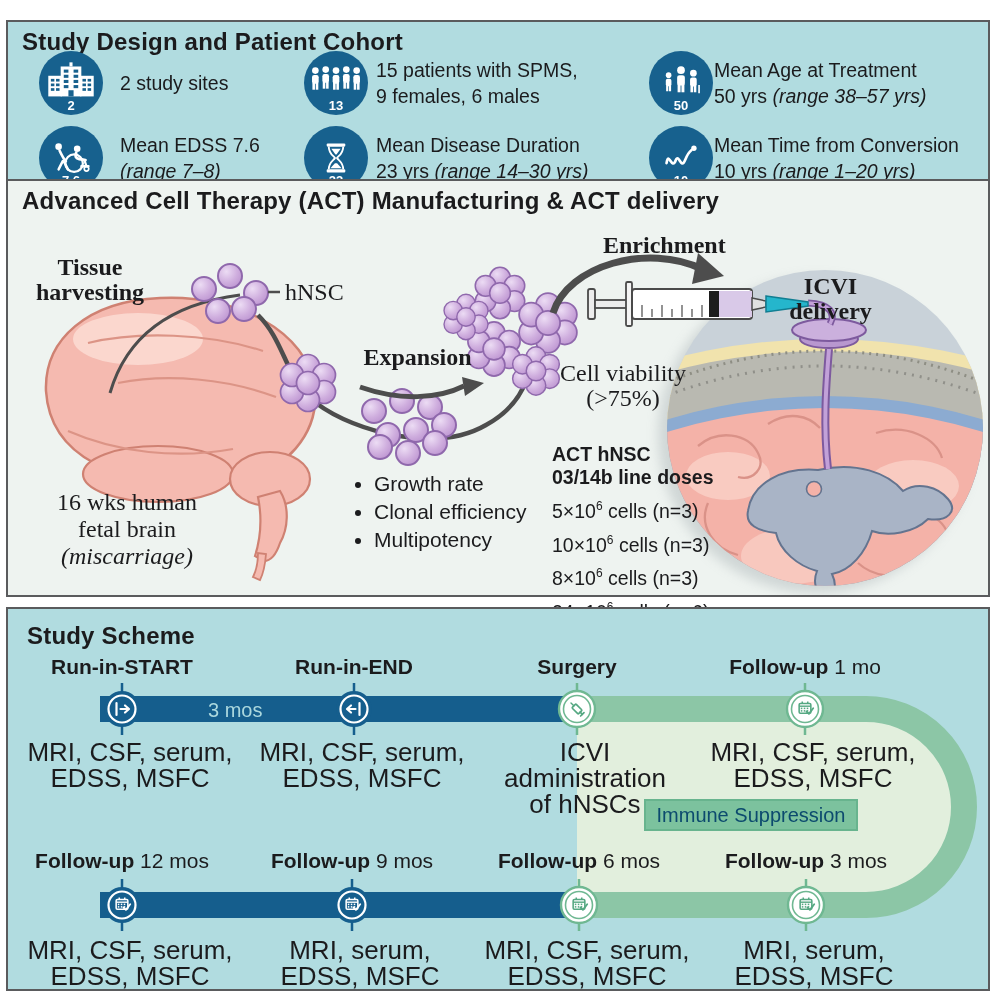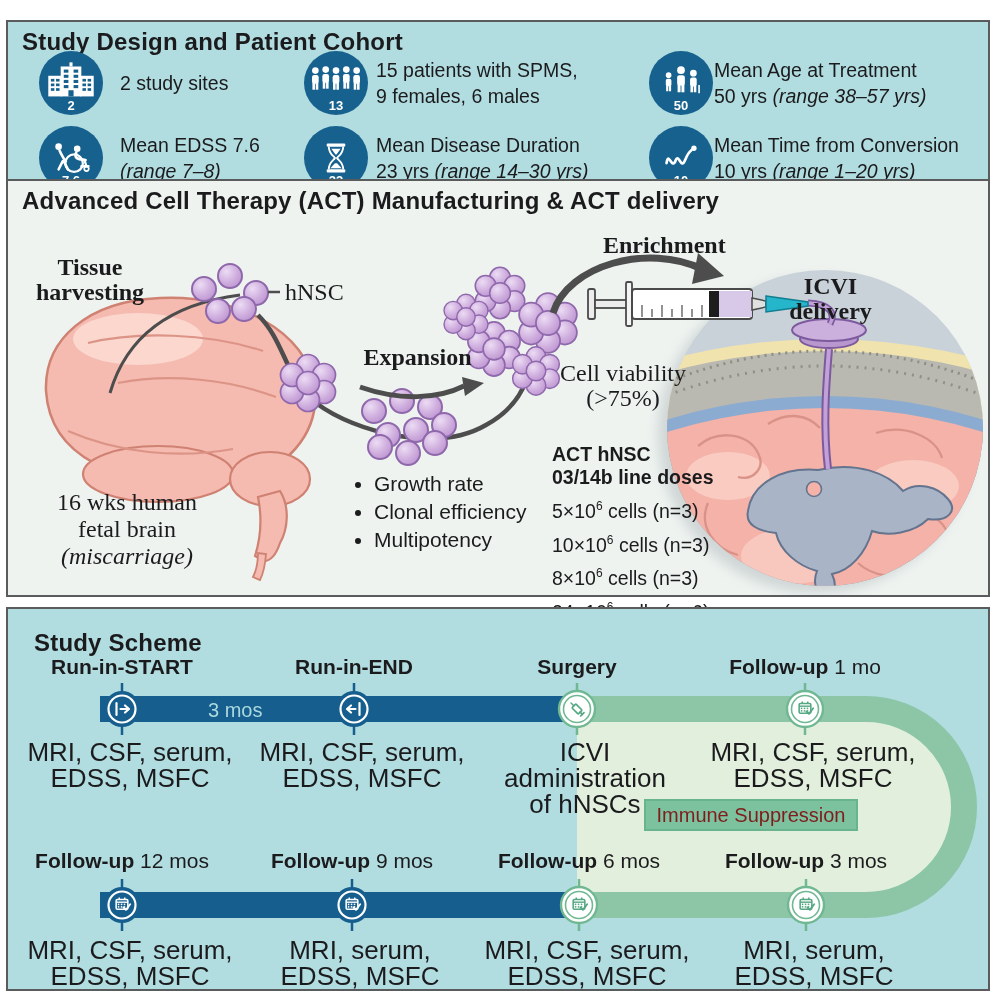--- a/index.html
+++ b/index.html
@@ -24,21 +24,21 @@
   .qc li{padding:0;margin:0;}
   .doses{position:absolute;font-size:19.5px;line-height:23px;}
   .doses .hd{font-weight:bold;}
   .doses .dl{margin-top:6px;}
   .doses sup{font-size:12px;}
   
   .ev{position:absolute;width:230px;transform:translateX(-50%);text-align:center;}
   .ev .tl{font-size:21px;white-space:nowrap;}
   .ev .as{font-size:26px;line-height:26px;margin-left:16px;}
   .barlabel{position:absolute;color:#abd8de;font-size:20px;}
-  .immune{position:absolute;background:#7cc29e;border:2px solid #68b48e;color:#7f1d1d;
+  .immune{position:absolute;background:#7cc29e;border:2px solid #68b48e;color:#0c4a6e;
           font-size:20px;display:flex;align-items:center;justify-content:center;box-sizing:border-box;}
 </style>
 </head>
 <body>
 
 <div id="fig">
 
   <svg width="0" height="0" style="position:absolute">
     <defs>
       <radialGradient id="cellg" cx="35%" cy="32%" r="75%">
@@ -451,21 +451,21 @@
       </g>
       <g>
         <circle cx="798" cy="296" r="18" fill="#fff" stroke="#6fb892" stroke-width="2.4"></circle>
         <circle cx="798" cy="296" r="13.5" fill="#fff" stroke="#6fb892" stroke-width="1.6"></circle>
         <g color="#55a882" transform="translate(798,296) scale(0.78)">
             <use href="#g-cal"></use>
           </g>
       </g>
     </svg>
 
-    <h1 class="ptitle" style="margin:12px;top:8px;">Study Scheme</h1>
+    <h1 class="ptitle" style="margin:5px;top:8px;">Study Scheme</h1>
     <div class="barlabel" style="left:200px;top:90px;">3 mos</div>
     <div class="immune" style="left:636px;top:190px;width:214px;height:32px;">Immune Suppression</div>
 
     <div class="ev" style="left:114px;top:46px;">
       <div class="tl"><span class="b">Run-in-START</span><span></span></div>
     </div>
     <div class="ev" style="left:114px;top:130px;">
       <div class="as">
           <div>MRI, CSF, serum,</div>
           <div>EDSS, MSFC</div>

